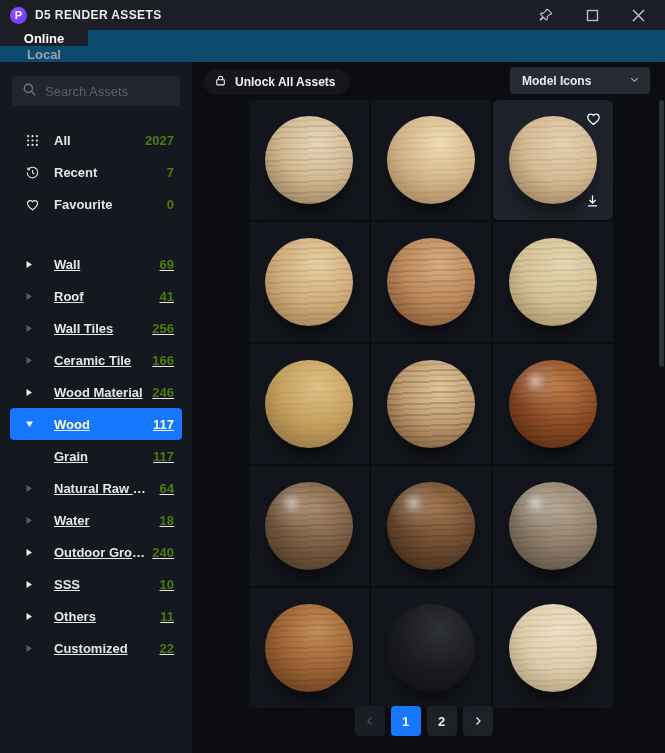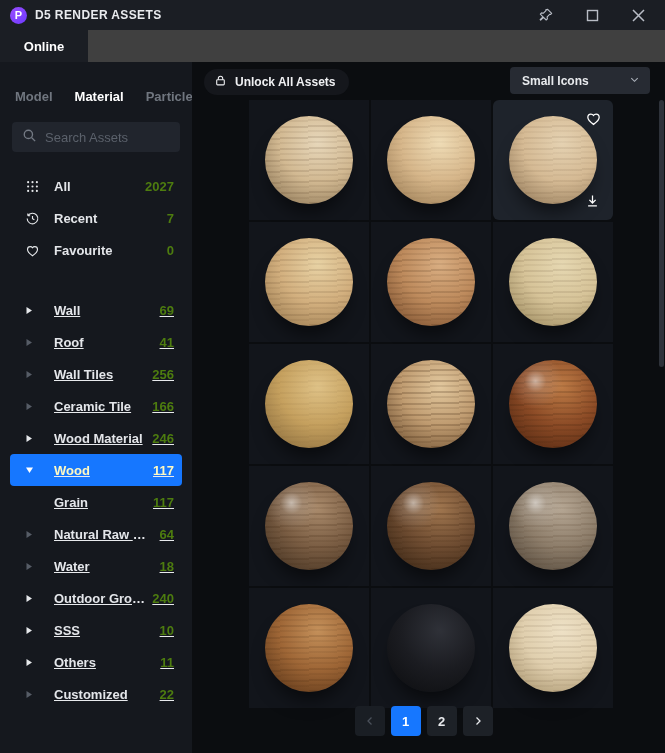--- a/index.html
+++ b/index.html
@@ -23,21 +23,21 @@
     color:#fff; font-size:11px; font-weight:700;
     display:flex; align-items:center; justify-content:center;
     margin-right:8px;
   }
   .win-title { font-size:12px; font-weight:700; letter-spacing:.4px; color:#e9ebee; }
   .win-controls { margin-left:auto; display:flex; align-items:center; gap:28px; padding-right:8px; }
   .win-btn { width:18px; height:18px; display:flex; align-items:center; justify-content:center; color:#b9bdc6; cursor:pointer; }
   .win-btn svg { display:block; }
 
   
-  .tabbar { height:32px; background:#404040; display:flex;flex-direction:column; }
+  .tabbar { height:32px; background:#0c4a6e; display:flex;flex-direction:column; }
   .tab {
     width:88px; height:32px; display:flex; align-items:center; justify-content:center;
     font-size:13px; font-weight:700; color:#9aa0a8; cursor:pointer;
   }
   .tab.active { background:#1b1e24; color:#ffffff; }
 
   
   .content { display:flex; height:691px; }
   .sidebar { width:192px; background:#15181e; flex:none; position:relative; overflow:hidden; }
   .main { flex:1; position:relative; background:#0b0d10; overflow:hidden; }
@@ -166,30 +166,28 @@
           <path d="M1 1l11 11M12 1L1 12"></path>
         </svg>
       </div>
     </div>
   </div>
 
   <div class="tabbar">
       <div class="tab active">
         <span>Online</span>
       </div>
+      <div class="tab">
+        <span>Local</span>
+      </div>
     </div>
 
   <div class="content">
 
     <div class="sidebar">
-      <div class="side-tabs">
-          <div class="side-tab">Model</div>
-          <div class="side-tab active">Material</div>
-          <div class="side-tab">Particle</div>
-        </div>
 
       <div class="search">
         <span>
           <svg width="15" height="15" viewBox="0 0 20 20" fill="none" stroke="#747a84" stroke-width="1.8">
             <circle cx="8.5" cy="8.5" r="5.5"></circle>
               <path d="M13 13l4.5 4.5"></path>
           </svg>
         </span>
         <input type="text" placeholder="Search Assets" style="">
       </div>
@@ -354,21 +352,21 @@
         <div class="unlock-btn">
           <span>
             <svg width="13" height="13" viewBox="0 0 24 24" fill="none" stroke="#f0f1f3" stroke-width="2">
               <rect x="5" y="10.5" width="14" height="9.5" rx="1.5"></rect>
                 <path d="M8 10.5V8a4 4 0 0 1 8 0v2.5"></path>
             </svg>
           </span>
           <span>Unlock All Assets</span>
         </div>
         <div class="view-select">
-          <span>Small Icons</span>
+          <span>Model Icons</span>
           <span>
             <svg width="11" height="11" viewBox="0 0 24 24" fill="none" stroke="#aab0b9" stroke-width="2.4">
               <path d="M5 9l7 7 7-7"></path>
             </svg>
           </span>
         </div>
       </div>
 
       <div class="grid">
           <div class="tile">

